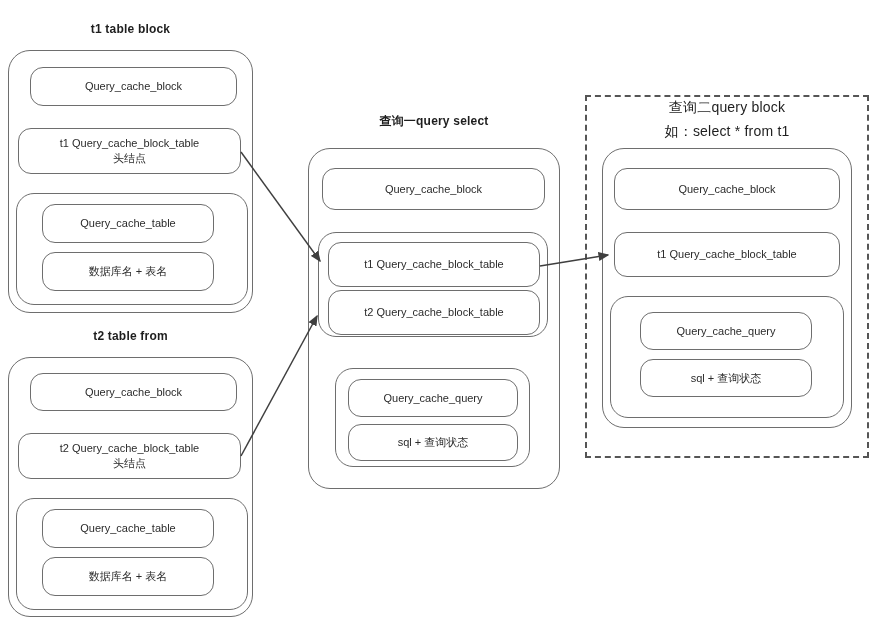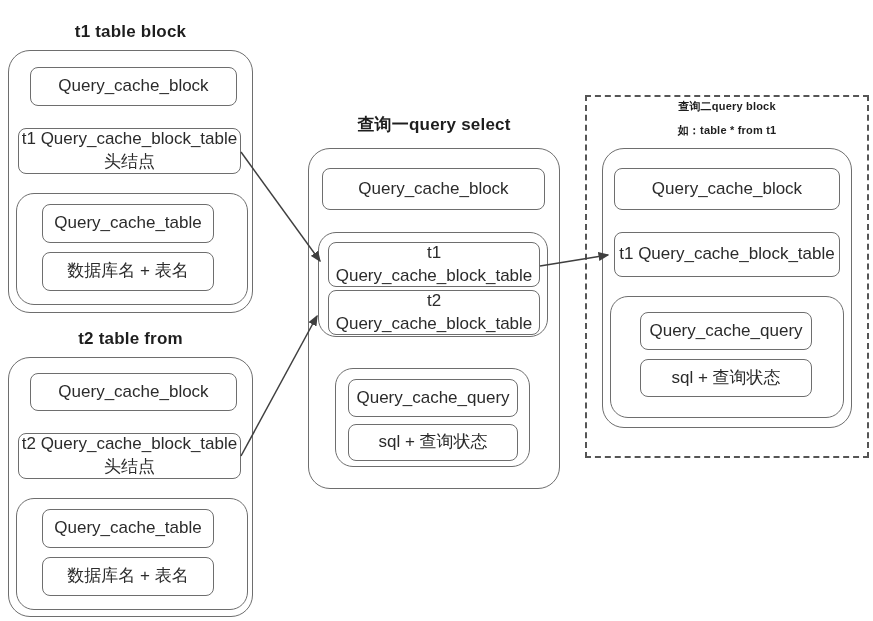--- a/index.html
+++ b/index.html
@@ -8,45 +8,45 @@
     width: 873px;
     height: 621px;
     background: #ffffff;
     font-family: "Liberation Sans", "DejaVu Sans", sans-serif;
     overflow: hidden;
   }
   .block-title {
     position: absolute;
     text-align: center;
     font-weight: bold;
-    font-size: 17px;
+    font-size: 12px;
     color: #1e1e1e;
     letter-spacing: 0.2px;
   }
-  .block-title.normal { font-weight: bold; font-size: 11px; }
+  .block-title.normal { font-weight: normal; font-size: 14px; }
   .rect {
     position: absolute;
     border: 1.6px solid #6e6e6e;
     background: #ffffff;
     box-sizing: border-box;
   }
   .outer { border-radius: 22px; }
   .group { border-radius: 18px; }
   .cell {
     position: absolute;
     border: 1.5px solid #6e6e6e;
-    border-radius: 8px;
+    border-radius: 13px;
     background: #ffffff;
     box-sizing: border-box;
     display: flex;
     flex-direction: column;
     align-items: center;
     justify-content: center;
     text-align: center;
-    font-size: 17px;
+    font-size: 11px;
     color: #2b2b2b;
     line-height: 1.35;
   }
   .dashed {
     position: absolute;
     border: 2px dashed #555555;
     background: transparent;
     box-sizing: border-box;
   }
   svg.arrows {
@@ -88,21 +88,21 @@
   <div class="cell" style="left:322px; top:168px; width:223px; height:42px;">Query_cache_block</div>
   <div class="rect group" style="left:318px; top:232px; width:230px; height:105px;"></div>
   <div class="cell" style="left:328px; top:242px; width:212px; height:45px;">t1 Query_cache_block_table</div>
   <div class="cell" style="left:328px; top:290px; width:212px; height:45px;">t2 Query_cache_block_table</div>
   <div class="rect group" style="left:335px; top:368px; width:195px; height:99px;"></div>
   <div class="cell" style="left:348px; top:379px; width:170px; height:38px;">Query_cache_query</div>
   <div class="cell" style="left:348px; top:424px; width:170px; height:37px;">sql + 查询状态</div>
 
   <div class="dashed" style="left:585px; top:95px; width:284px; height:363px;"></div>
   <div class="block-title normal" style="left:585px; top:99px; width:284px;">查询二query block</div>
-  <div class="block-title normal" style="left:585px; top:123px; width:284px;">如：table * from t1</div>
+  <div class="block-title normal" style="left:585px; top:123px; width:284px;">如：select * from t1</div>
   <div class="rect outer" style="left:602px; top:148px; width:250px; height:280px;"></div>
   <div class="cell" style="left:614px; top:168px; width:226px; height:42px;">Query_cache_block</div>
   <div class="cell" style="left:614px; top:232px; width:226px; height:45px;">t1 Query_cache_block_table</div>
   <div class="rect group" style="left:610px; top:296px; width:234px; height:122px;"></div>
   <div class="cell" style="left:640px; top:312px; width:172px; height:38px;">Query_cache_query</div>
   <div class="cell" style="left:640px; top:359px; width:172px; height:38px;">sql + 查询状态</div>
 
   <svg class="arrows" viewBox="0 0 873 621">
     <defs>
       <marker id="arrowhead" markerWidth="11" markerHeight="9" refX="9.5" refY="4.5" orient="auto" markerUnits="userSpaceOnUse">

